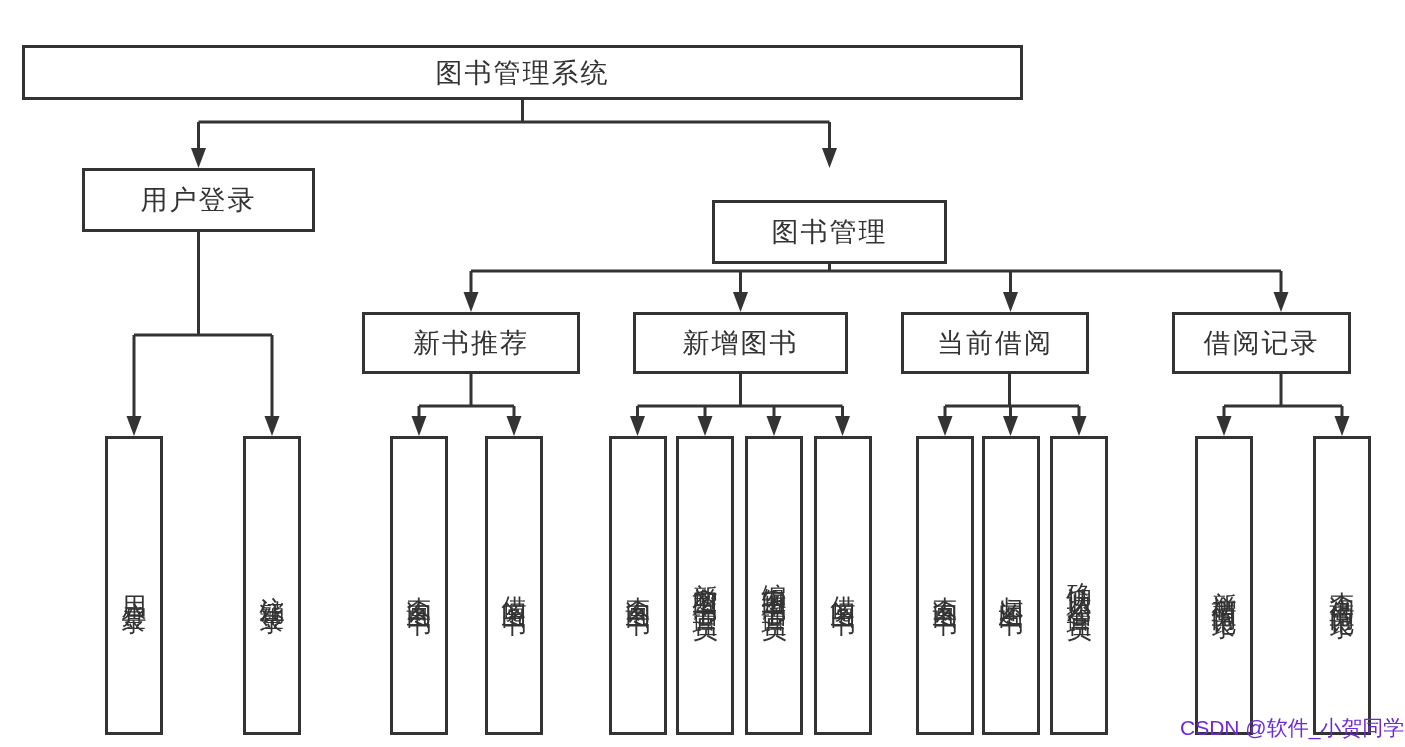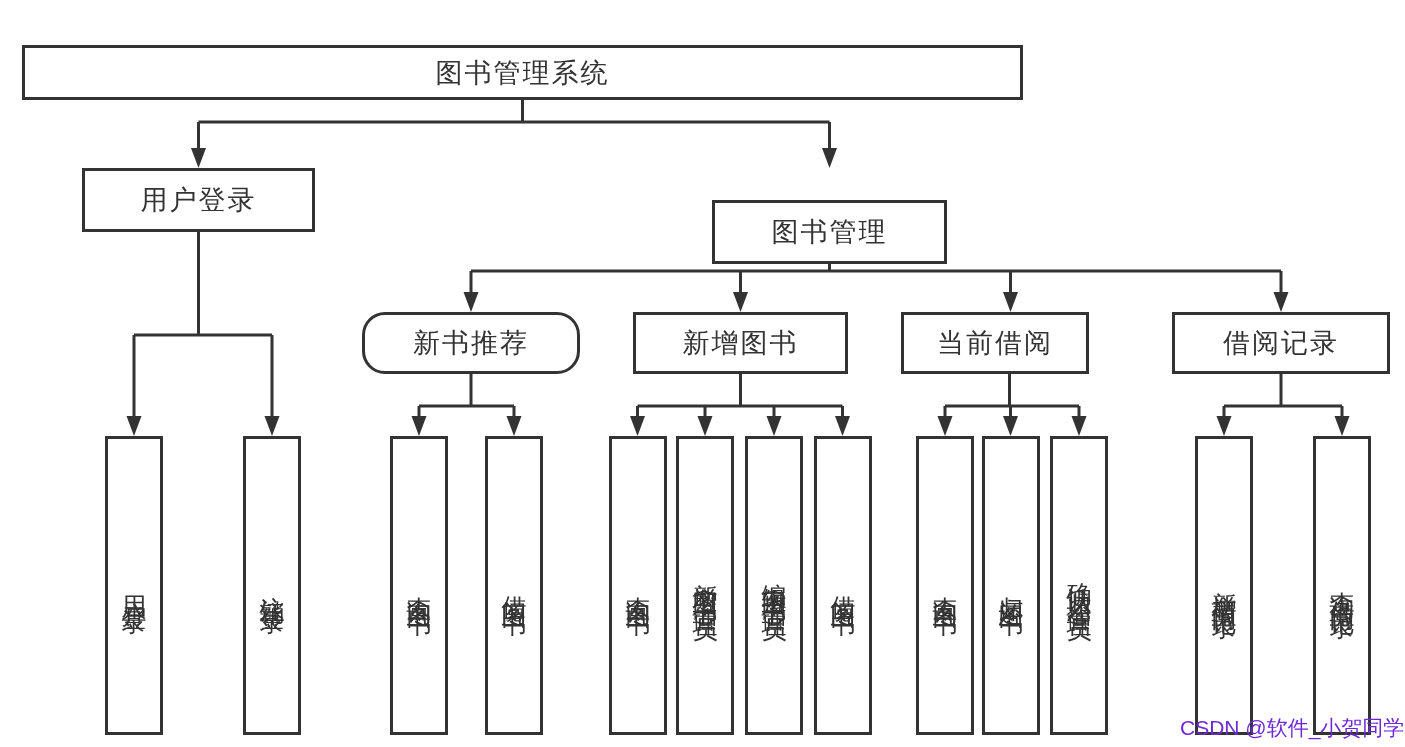--- a/index.html
+++ b/index.html
@@ -75,30 +75,30 @@
     <span class="hlabel">图书管理系统</span>
   </div>
 
   <div class="box lv2" style="left:82px;width:233px;">
     <span class="hlabel">用户登录</span>
   </div>
   <div class="box lv2" style="left:712px;width:235px;margin-top:32px;">
     <span class="hlabel">图书管理</span>
   </div>
 
-  <div class="box lv3" style="left:362px;width:218px;border-radius:23px;">
+  <div class="box lv3" style="left:362px;width:218px;">
     <span class="hlabel">新书推荐</span>
   </div>
   <div class="box lv3" style="left:633px;width:215px;">
     <span class="hlabel">新增图书</span>
   </div>
   <div class="box lv3" style="left:901px;width:188px;">
     <span class="hlabel">当前借阅</span>
   </div>
-  <div class="box lv3" style="left:1172px;width:218px;">
+  <div class="box lv3" style="left:1172px;width:179px;">
     <span class="hlabel">借阅记录</span>
   </div>
 
   <div class="box leaf" style="left:105px;">
     <span class="vtext">用户登录</span>
   </div>
   <div class="box leaf" style="left:243px;">
     <span class="vtext">注销登录</span>
   </div>
   <div class="box leaf" style="left:390px;">

